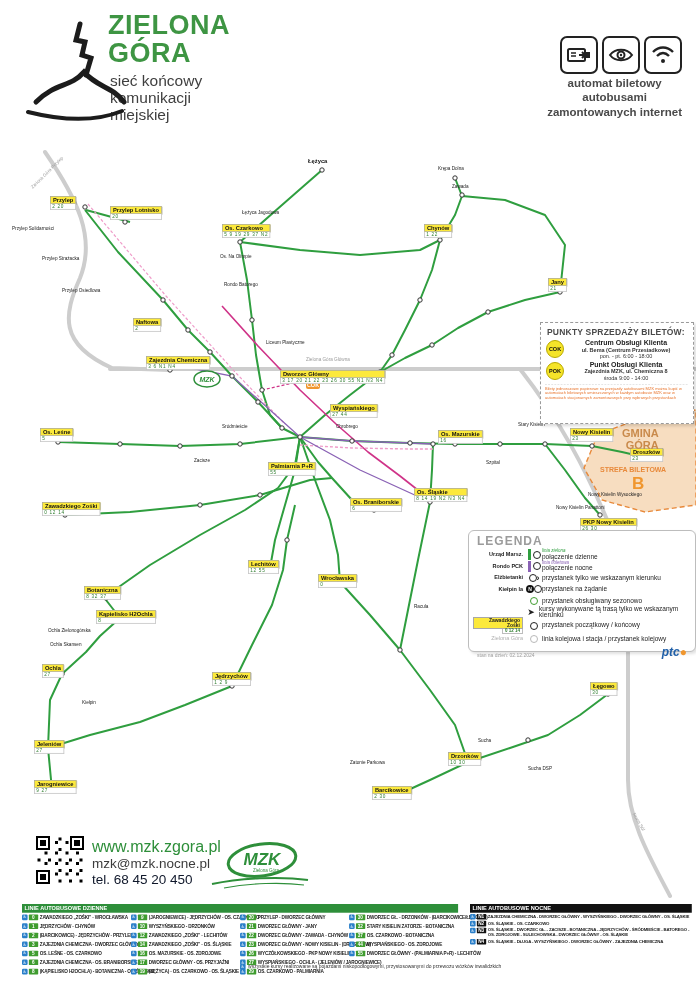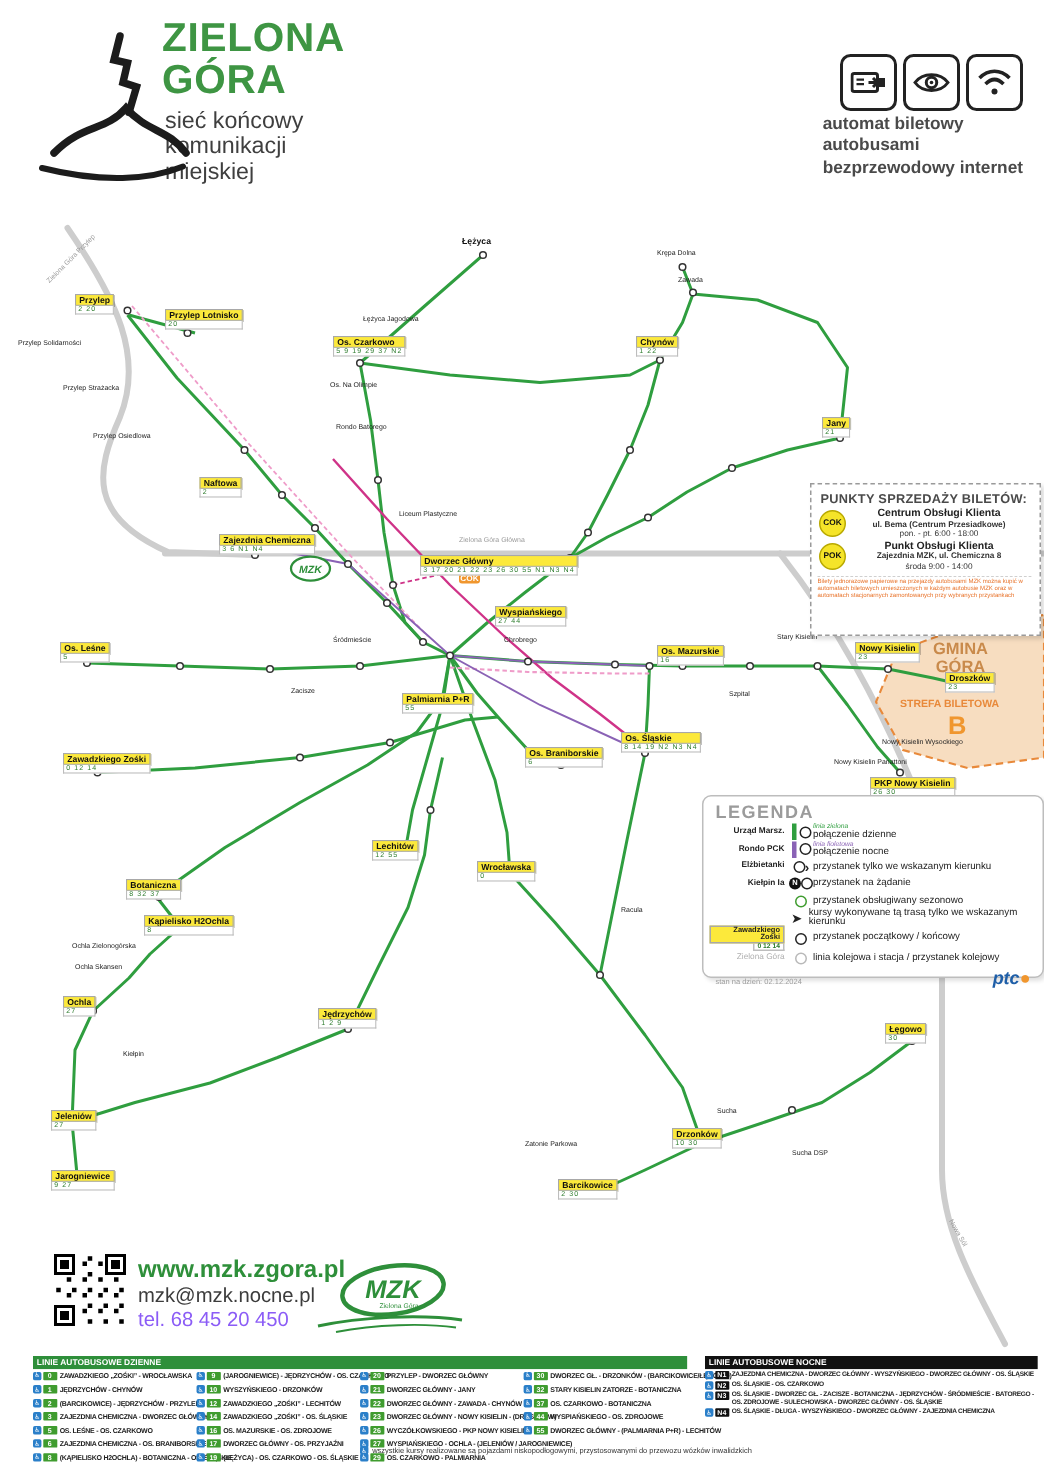--- a/index.html
+++ b/index.html
@@ -5,21 +5,21 @@
   html,body{margin:0;padding:0;background:#fff;}
   #page{position:relative;width:696px;height:981px;background:#fff;overflow:hidden;
         font-family:"Liberation Sans","DejaVu Sans",sans-serif;color:#3c3c3c;}
   .abs{position:absolute;}
   
   #city-title{left:108px;top:12px;font-size:27px;font-weight:bold;color:#3e9543;line-height:1.02;letter-spacing:.5px;}
   #city-sub{left:110px;top:72px;font-size:15.5px;color:#3f3f3f;line-height:1.1;}
   #feat-title{right:14px;top:10px;font-size:19px;color:#a9a9a9;}
   #feat-icons{right:14px;top:36px;display:flex;gap:4px;}
   .featbox{width:34px;height:34px;border:2.5px solid #222;border-radius:7px;display:flex;align-items:center;justify-content:center;background:#fff;}
-  #feat-labels{right:14px;top:76px;text-align:left;font-size:11.5px;color:#4a4a4a;line-height:1.25;font-weight:bold;}
+  #feat-labels{right:14px;top:76px;text-align:center;font-size:11.5px;color:#4a4a4a;line-height:1.25;font-weight:bold;}
   
   .terminus{position:absolute;transform:scale(.72);transform-origin:0 0;z-index:5;}
   .tname{background:#fce93b;border:1px solid #a8a8a8;color:#111;font-weight:bold;font-size:8px;
          padding:0 3px;white-space:nowrap;box-shadow:1px 1px 0 rgba(0,0,0,.25);}
   .tnums{background:#fff;border:1px solid #bdbdbd;border-top:none;color:#2e7d2e;font-size:6.5px;
          padding:0 2px;white-space:nowrap;letter-spacing:1px;}
   .stoplabel{position:absolute;font-size:8px;transform:scale(.58);transform-origin:0 0;color:#222;
              white-space:nowrap;z-index:4;}
   .stoplabel.g{color:#9b9b9b;}
   .stoplabel.b{font-weight:bold;font-size:10px;color:#111;}
@@ -30,21 +30,21 @@
   .tkpoint{display:flex;align-items:center;margin:2px 5px 0;}
   .tkbadge{width:16px;height:16px;border-radius:50%;background:#f5e429;border:1px solid #b9a900;
            color:#111;font-size:5.5px;font-weight:bold;display:flex;align-items:center;justify-content:center;flex:0 0 16px;}
   .tkinfo{flex:1;text-align:center;line-height:1.1;}
   .tkname{font-size:7px;font-weight:bold;color:#222;}
   .tkaddr{font-size:5.5px;font-weight:bold;color:#333;}
   .tkhours{font-size:5.5px;color:#333;}
   #tickets-note{margin:3px 4px 0;border-top:1px dashed #c9c9c9;padding-top:2px;
                 font-size:6.5px;transform:scale(.62);transform-origin:0 0;width:230px;color:#e8742c;line-height:1.15;}
   
-  #zone-name{left:622px;top:428px;color:#c98a4b;font-weight:bold;font-size:11px;text-align:center;line-height:1.05;z-index:6;}
+  #zone-name{left:622px;top:428px;color:#c98a4b;font-weight:bold;font-size:11px;text-align:right;line-height:1.05;z-index:6;}
   #zone-strefa{left:600px;top:466px;color:#e8893a;font-weight:bold;font-size:7px;z-index:6;}
   #zone-letter{left:632px;top:474px;color:#f0962e;font-weight:bold;font-size:17px;z-index:6;}
   
   #legend{left:468px;top:530px;width:226px;height:120px;background:#fff;border:1.5px solid #bdbdbd;
           border-radius:6px;box-shadow:2px 2px 3px rgba(0,0,0,.12);z-index:8;}
   #legend-title{margin:3px 0 1px 8px;font-size:12px;font-weight:bold;color:#9b9b9b;letter-spacing:1px;}
   .lrow{display:flex;align-items:center;height:11.5px;padding-left:4px;}
   .lstop{width:50px;text-align:right;font-size:5.5px;font-weight:bold;color:#222;padding-right:3px;line-height:1;}
   .lstop.gray{color:#b0b0b0;font-weight:normal;}
   .lstop .minibox{background:#fce93b;border:1px solid #a8a8a8;padding:0 2px;font-size:5px;display:inline-block;}
@@ -61,23 +61,23 @@
   .lsub{font-size:4.5px;font-style:italic;}
   .lsub.green{color:#2f9e3f;} .lsub.violet{color:#8a62b5;}
   .llabel{font-size:6.5px;color:#222;}
   #legend-foot{display:flex;justify-content:space-between;align-items:flex-end;padding:1px 8px 0 8px;}
   #legend-date{font-size:5px;color:#9b9b9b;}
   #ptc-logo{font-size:12px;font-weight:bold;color:#1f5fa8;font-style:italic;line-height:1;}
   #ptc-logo .dot{color:#f0962e;}
   
   #qr{left:36px;top:836px;}
   #contact-text{left:92px;top:838px;line-height:1.15;}
-  #contact-www{font-size:16px;font-weight:bold;color:#2e8f3a;}
+  #contact-www{font-size:16px;font-weight:normal;color:#2e8f3a;}
   #contact-email{font-size:13.5px;color:#3c3c3c;}
-  #contact-phone{font-size:13.5px;color:#8b5cf6;}
+  #contact-phone{font-size:13.5px;color:#0f172a;}
   #mzk-logo{left:210px;top:838px;}
   
   #daytable{left:22px;top:904px;width:700px;transform:scale(.623);transform-origin:0 0;z-index:9;}
   #daytable-header{background:#2e8f3a;color:#fff;font-weight:bold;font-size:9px;padding:1px 4px;height:12px;line-height:12px;}
   #daycols{display:flex;}
   .daycol{width:175px;}
   .trow{display:flex;align-items:center;height:14.5px;}
   .bL{width:9px;height:9px;background:#2a7fc9;color:#fff;border-radius:2px;flex:0 0 9px;
       display:flex;align-items:center;justify-content:center;font-size:7px;font-family:"DejaVu Sans",sans-serif;}
   .bNum{min-width:13px;height:9px;background:#3f9c2f;color:#fff;font-size:7.5px;font-weight:bold;margin-left:1.5px;
@@ -254,21 +254,21 @@
       <svg width="24" height="20" viewBox="0 0 24 20">
           <path d="M2,7 C 8,1 16,1 22,7" fill="none" stroke="#222" stroke-width="2.4"></path>
           <path d="M6,11 C 10,7 14,7 18,11" fill="none" stroke="#222" stroke-width="2.4"></path>
           <circle cx="12" cy="16" r="2" fill="#222"></circle>
         </svg>
     </div>
   </div>
   <div class="abs" id="feat-labels">
     <div>automat biletowy</div>
     <div>autobusami</div>
-    <div>bezprzewodowy internet</div>
+    <div>zamontowanych internet</div>
   </div>
 
   <div id="maplayer" class="abs" style="left:0;top:0;width:696px;height:981px;z-index:5;pointer-events:none;">
       <div class="terminus" style="left: 50px; top: 196px;">
         <div class="tname">Przylep</div>
         <div class="tnums">2 20</div>
       </div>
       <div class="terminus" style="left: 110px; top: 206px;">
         <div class="tname">Przylep Lotnisko</div>
         <div class="tnums">20</div>

